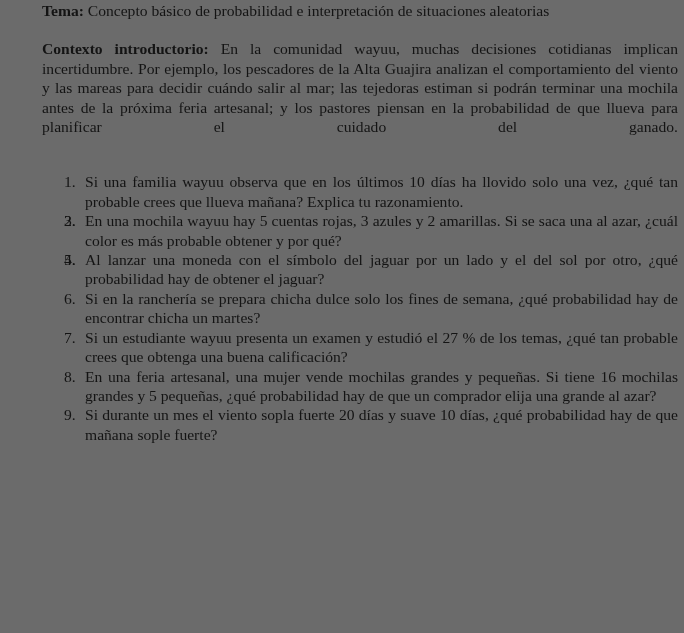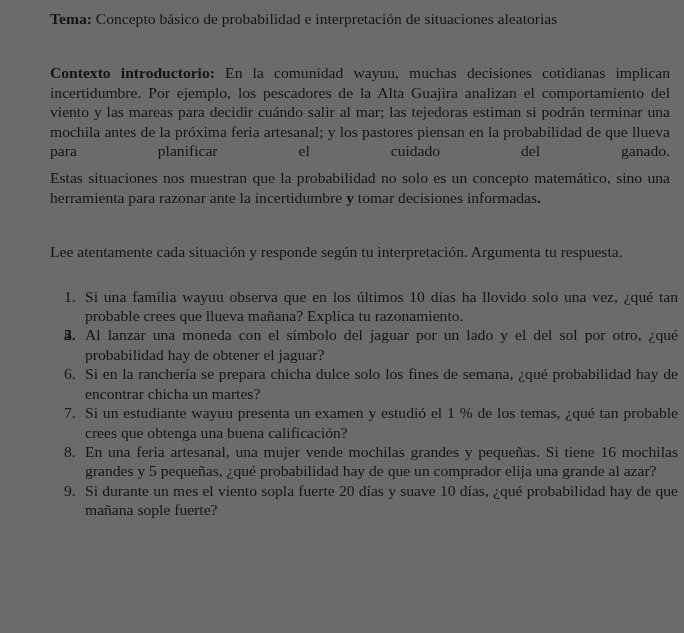--- a/index.html
+++ b/index.html
@@ -7,21 +7,21 @@
     width: 684px; height: 633px; overflow: hidden;
     background: #6b6b6b;
     font-family: "Liberation Serif", serif;
     color: #141414;
     font-size: 15.6px;
     line-height: 19.4px;
   }
   .page {
     position: absolute; left: 42px; top: 1px; width: 636px;
   }
-  p { margin: 8px; text-align: justify; }
+  p { margin: 0; text-align: justify; }
   .last-just { text-align-last: justify; }
   b { font-weight: bold; }
   .gap { height: 19px; }
   .gap-sm { height: 17px; }
   ol { margin: 0; padding: 0; list-style: none; }
   ol li {
     position: relative; padding-left: 43px; text-align: justify;
   }
   ol li .num {
     position: absolute; left: 22px; top: 0;
@@ -33,34 +33,30 @@
 <div class="page">
   <p>
     <b>Tema:</b><span> Concepto básico de probabilidad e interpretación de situaciones aleatorias</span>
   </p>
 
   <div class="gap"></div>
 
   <p class="last-just">
     <b>Contexto introductorio:</b><span> En la comunidad wayuu, muchas decisiones cotidianas implican incertidumbre. Por ejemplo, los pescadores de la Alta Guajira analizan el comportamiento del viento y las mareas para decidir cuándo salir al mar; las tejedoras estiman si podrán terminar una mochila antes de la próxima feria artesanal; y los pastores piensan en la probabilidad de que llueva para planificar el cuidado del ganado.</span>
   </p>
-  <p>
-    <span>Estas situaciones nos muestran que la probabilidad no solo es un concepto matemático, sino una herramienta para razonar ante la incertidumbre </span><b>y</b><span> tomar decisiones informadas</span><b>.</b>
-  </p>
 
   <div class="gap"></div>
 
-  <p>Lee atentamente cada situación y responde según tu interpretación. Argumenta tu respuesta.</p>
 
   <div class="gap-sm"></div>
 
   <ol>
     <li><span class="num">1.</span><span>Si una familia wayuu observa que en los últimos 10 días ha llovido solo una vez, ¿qué tan probable crees que llueva mañana? Explica tu razonamiento.</span></li>
     <li><span class="num">2.</span></li>
-    <li><span class="num">3.</span></li>
+    <li><span class="num">3.</span><span>En una mochila wayuu hay 5 cuentas rojas, 3 azules y 2 amarillas. Si se saca una al azar, ¿cuál color es más probable obtener y por qué?</span></li>
     <li><span class="num">4.</span></li>
     <li><span class="num">5.</span><span>Al lanzar una moneda con el símbolo del jaguar por un lado y el del sol por otro, ¿qué probabilidad hay de obtener el jaguar?</span></li>
     <li><span class="num">6.</span><span>Si en la ranchería se prepara chicha dulce solo los fines de semana, ¿qué probabilidad hay de encontrar chicha un martes?</span></li>
-    <li><span class="num">7.</span><span>Si un estudiante wayuu presenta un examen y estudió el 1 % de los temas, ¿qué tan probable crees que obtenga una buena calificación?</span></li>
+    <li><span class="num">7.</span><span>Si un estudiante wayuu presenta un examen y estudió el 27 % de los temas, ¿qué tan probable crees que obtenga una buena calificación?</span></li>
     <li><span class="num">8.</span><span>En una feria artesanal, una mujer vende mochilas grandes y pequeñas. Si tiene 16 mochilas grandes y 5 pequeñas, ¿qué probabilidad hay de que un comprador elija una grande al azar?</span></li>
     <li><span class="num">9.</span><span>Si durante un mes el viento sopla fuerte 20 días y suave 10 días, ¿qué probabilidad hay de que mañana sople fuerte?</span></li>
   </ol>
 </div>
 
 </body></html>

